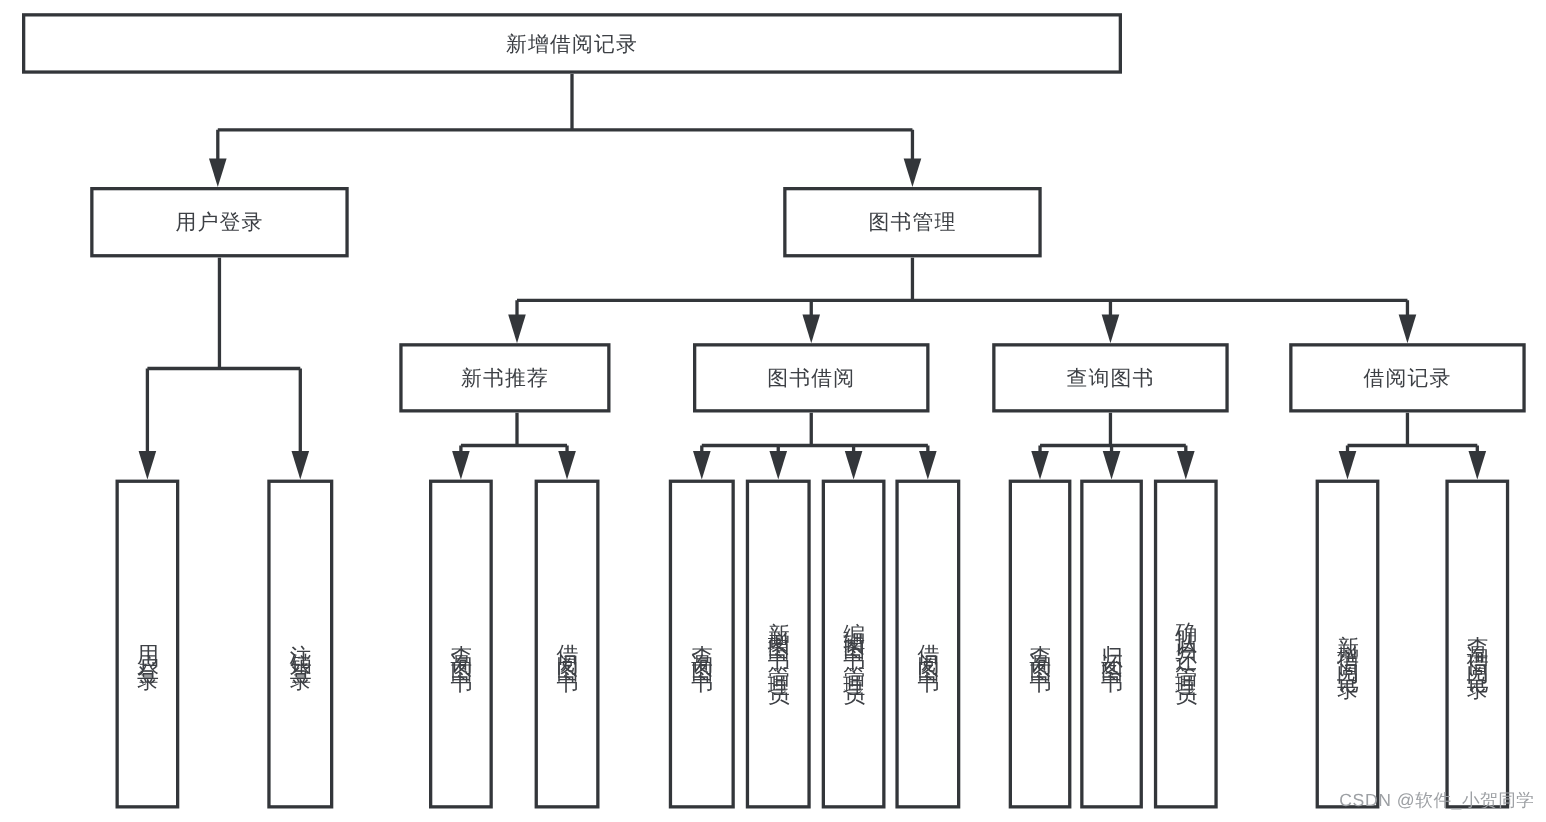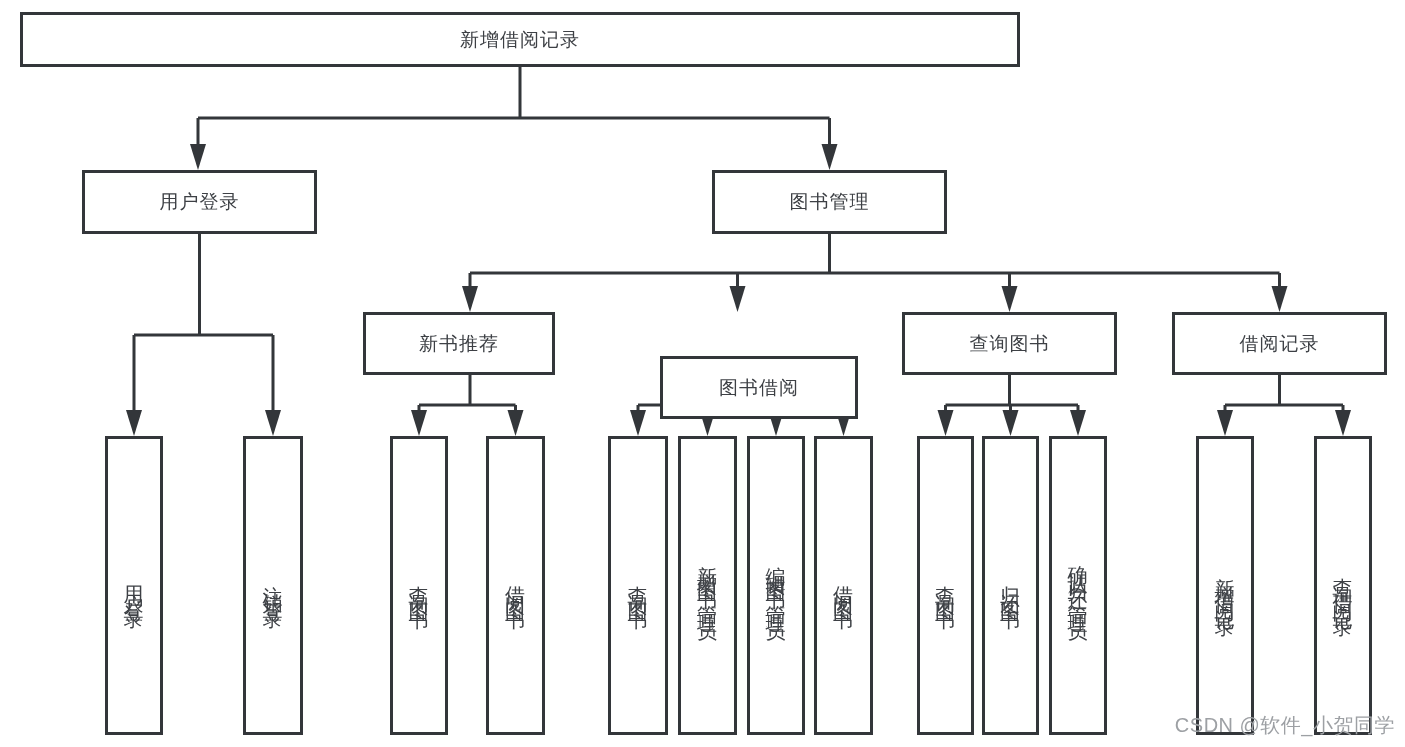--- a/index.html
+++ b/index.html
@@ -34,21 +34,21 @@
   .leaf .vtext{
     writing-mode:vertical-rl;
     text-orientation:mixed;
     letter-spacing:8px;
     line-height:1;
     white-space:nowrap;
   }
   .watermark{
     position:absolute;
     right:10px;bottom:8px;
-    font-size:20px;
+    font-size:16px;
     color:var(--watermark);
     z-index:3;
     letter-spacing:0.5px;
   }
 </style>
 </head>
 <body>
 
 <div class="canvas">
 
@@ -109,21 +109,21 @@
   <div class="box" style="left:82px;top:170px;width:235px;height:64px;">
     <span>用户登录</span>
   </div>
   <div class="box" style="left:712px;top:170px;width:235px;height:64px;">
     <span>图书管理</span>
   </div>
 
   <div class="box" style="left:363px;top:312px;width:192px;height:63px;">
     <span>新书推荐</span>
   </div>
-  <div class="box" style="left:660px;top:312px;width:198px;height:63px;margin-top:44px;">
+  <div class="box" style="left:630px;top:312px;width:215px;height:63px;">
     <span>图书借阅</span>
   </div>
   <div class="box" style="left:902px;top:312px;width:215px;height:63px;">
     <span>查询图书</span>
   </div>
   <div class="box" style="left:1172px;top:312px;width:215px;height:63px;">
     <span>借阅记录</span>
   </div>
 
   <div class="box leaf" style="left:105px;top:436px;width:58px;height:299px;">

